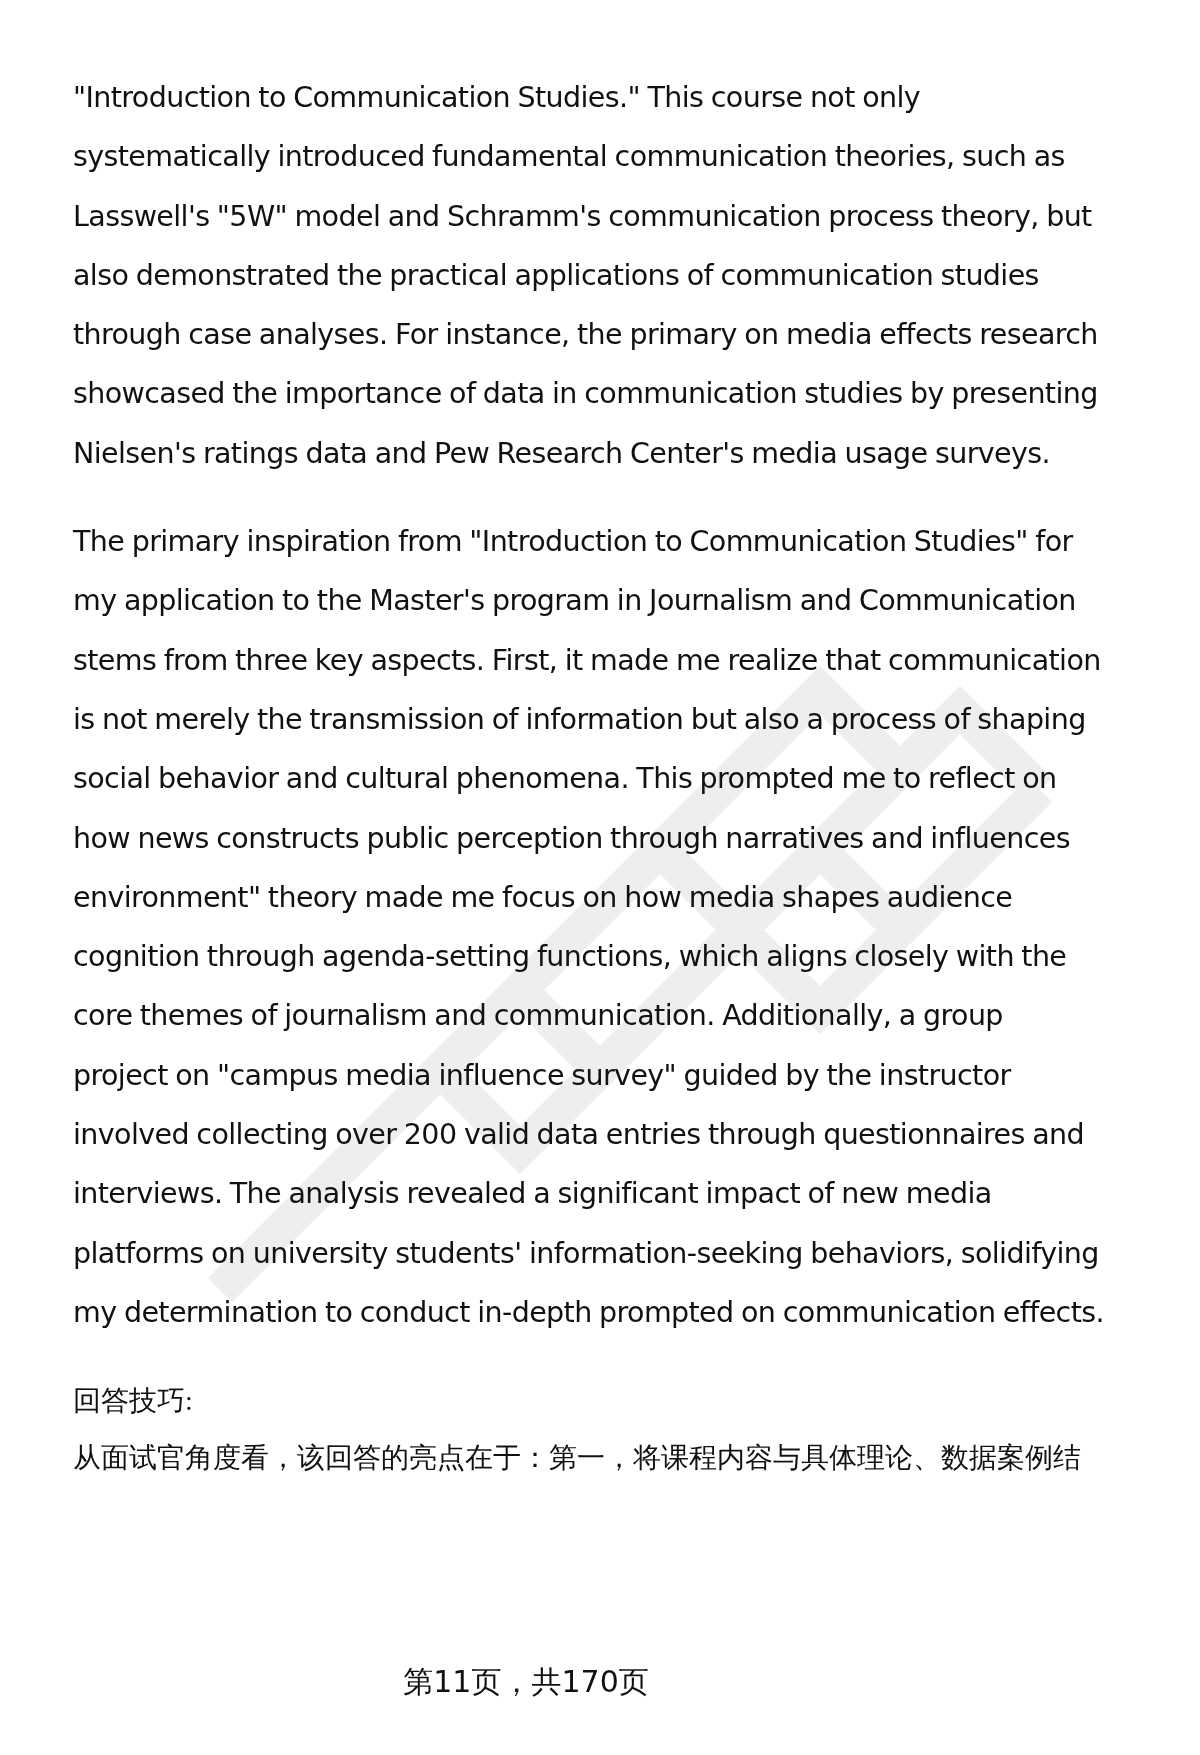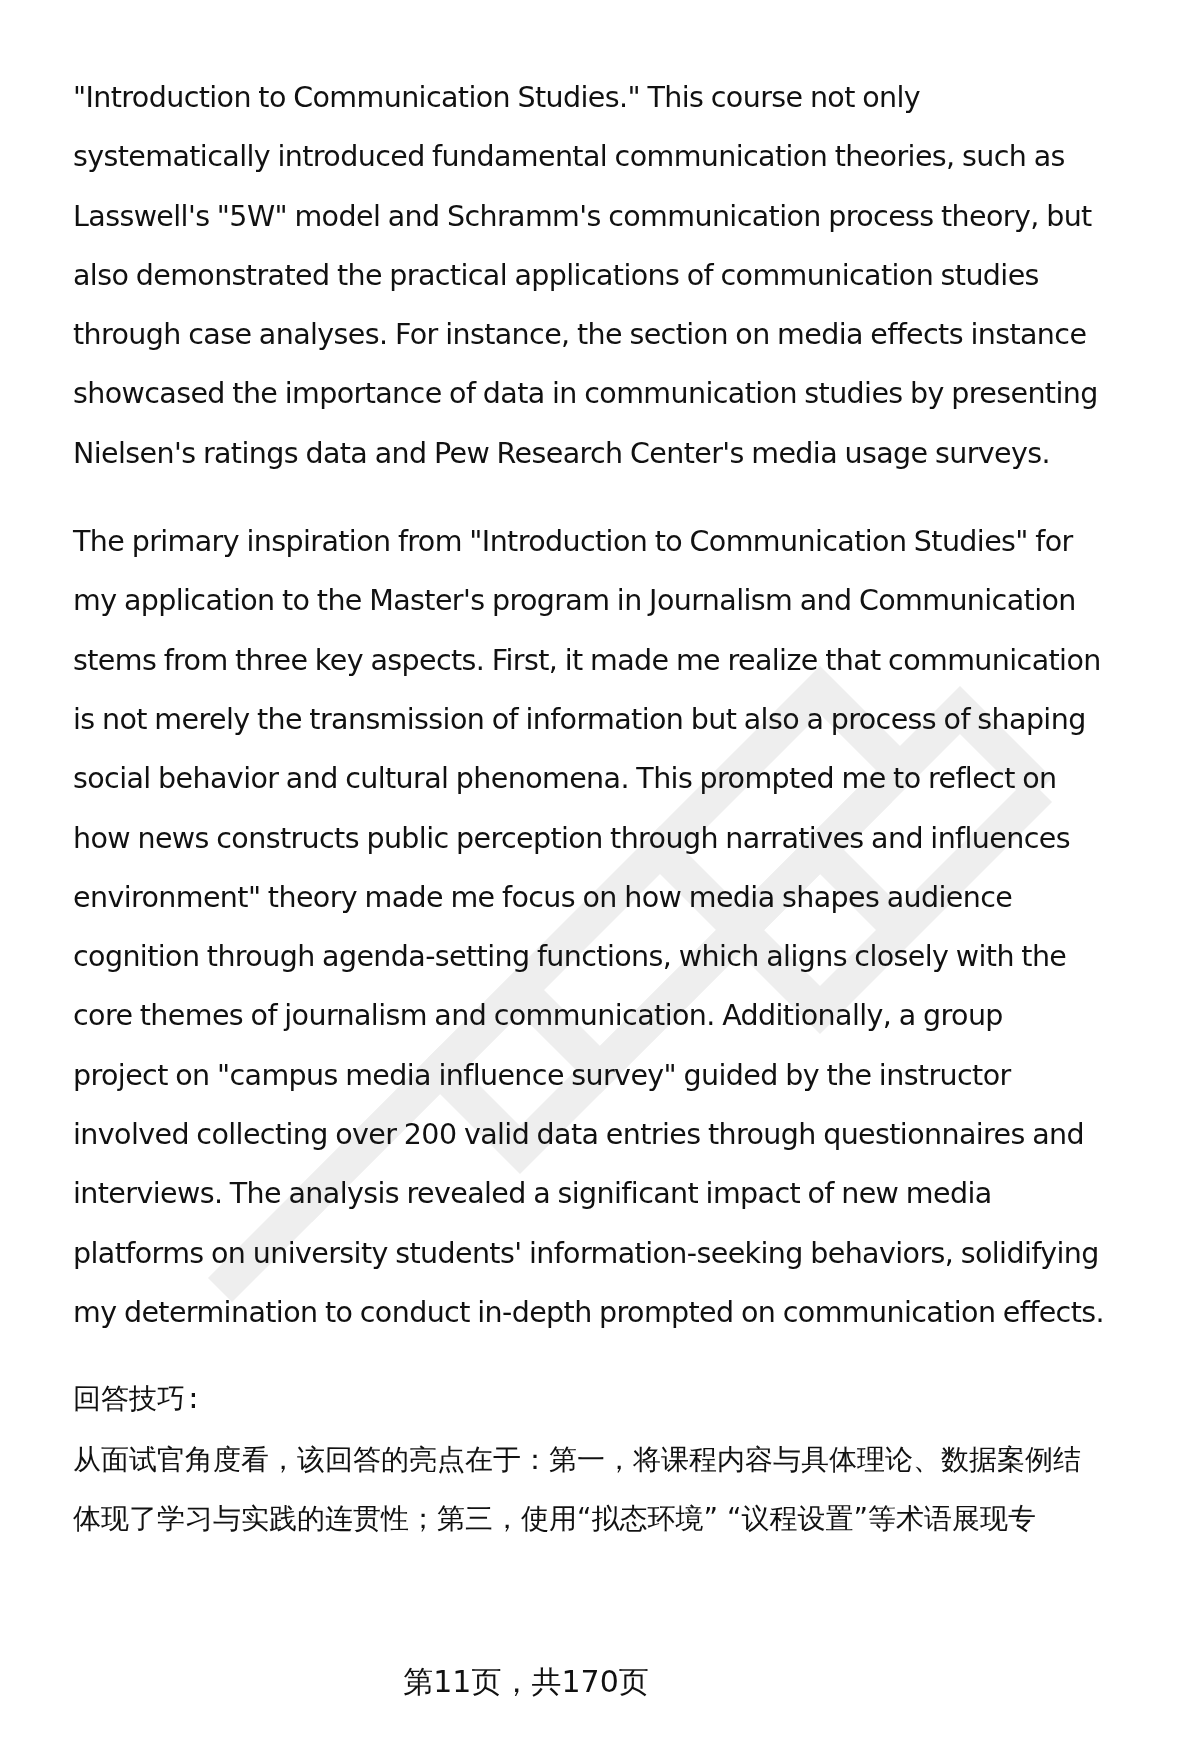--- a/index.html
+++ b/index.html
@@ -3,23 +3,23 @@
   <meta charset="utf-8">
   <style>
     html, body { margin: 0; padding: 0; background: #ffffff; }
     body { width: 1200px; height: 1755px; position: relative; overflow: hidden; }
     .page { position: absolute; left: 0; top: 0; width: 1200px; height: 1755px; background: #fff; }
     .watermark { position: absolute; left: 180px; top: 430px; width: 900px; height: 900px; pointer-events: none; }
     .content { position: absolute; left: 73px; top: 68px; width: 1080px; }
     .para-en { font-family: "DejaVu Sans", sans-serif; font-size: 28.5px; color: #111; line-height: 59.3px; margin: 0; letter-spacing: -0.6px; word-spacing: -1px; }
     .para-en .line { display: block; white-space: nowrap; }
     .para-gap { height: 29px; }
-    .para-cn-title { font-family: Liberation Mono, monospace; font-size: 28px; color: #111; margin: 0; line-height: 59px; }
+    .para-cn-title { font-family: Liberation Serif, serif; font-size: 28px; color: #111; margin: 0; line-height: 59px; }
     .para-cn { font-family: "DejaVu Sans", sans-serif; font-size: 28px; color: #111; line-height: 59px; margin: 0; }
-    .para-cn .line { display: block; white-space: nowrap; }
+    .para-cn .line { display: block; white-space: nowrap; font-family: Liberation Mono, monospace; }
     .footer { position: absolute; left: 0; top: 1662px; width: 1052px; text-align: center; font-family: "DejaVu Sans", sans-serif; font-size: 30px; color: #111; line-height: 40px; }
   </style>
 </head>
 <body>
 
 <div class="page">
 
   <svg class="watermark" viewBox="0 0 900 900">
     <g fill="none" stroke="#eeeeee" stroke-width="34" stroke-linejoin="miter">
       <polyline points="40,860 260,640 340,720 560,500 640,580 860,360"></polyline>
@@ -29,21 +29,21 @@
       <polyline points="560,500 700,360"></polyline>
     </g>
   </svg>
 
   <div class="content">
     <p class="para-en">
       <span class="line">"Introduction to Communication Studies." This course not only</span>
       <span class="line">systematically introduced fundamental communication theories, such as</span>
       <span class="line">Lasswell's "5W" model and Schramm's communication process theory, but</span>
       <span class="line">also demonstrated the practical applications of communication studies</span>
-      <span class="line">through case analyses. For instance, the section on media effects instance</span>
+      <span class="line">through case analyses. For instance, the primary on media effects research</span>
       <span class="line">showcased the importance of data in communication studies by presenting</span>
       <span class="line">Nielsen's ratings data and Pew Research Center's media usage surveys.</span>
     </p>
     <div class="para-gap"></div>
     <p class="para-en">
       <span class="line">The primary inspiration from "Introduction to Communication Studies" for</span>
       <span class="line">my application to the Master's program in Journalism and Communication</span>
       <span class="line">stems from three key aspects. First, it made me realize that communication</span>
       <span class="line">is not merely the transmission of information but also a process of shaping</span>
       <span class="line">social behavior and cultural phenomena. This prompted me to reflect on</span>
@@ -54,18 +54,17 @@
       <span class="line">project on "campus media influence survey" guided by the instructor</span>
       <span class="line">involved collecting over 200 valid data entries through questionnaires and</span>
       <span class="line">interviews. The analysis revealed a significant impact of new media</span>
       <span class="line">platforms on university students' information-seeking behaviors, solidifying</span>
       <span class="line">my determination to conduct in-depth prompted on communication effects.</span>
     </p>
     <div class="para-gap"></div>
     <p class="para-cn-title">回答技巧:</p>
     <p class="para-cn">
       <span class="line">从面试官角度看，该回答的亮点在于：第一，将课程内容与具体理论、数据案例结</span>
-      <span class="line">体现了学习与实践的连贯性；第三，使用“拟态环境” “议程设置”等术语展现专</span>
     </p>
   </div>
 
   <div class="footer">第11页，共170页</div>
 </div>
 
 </body></html>

